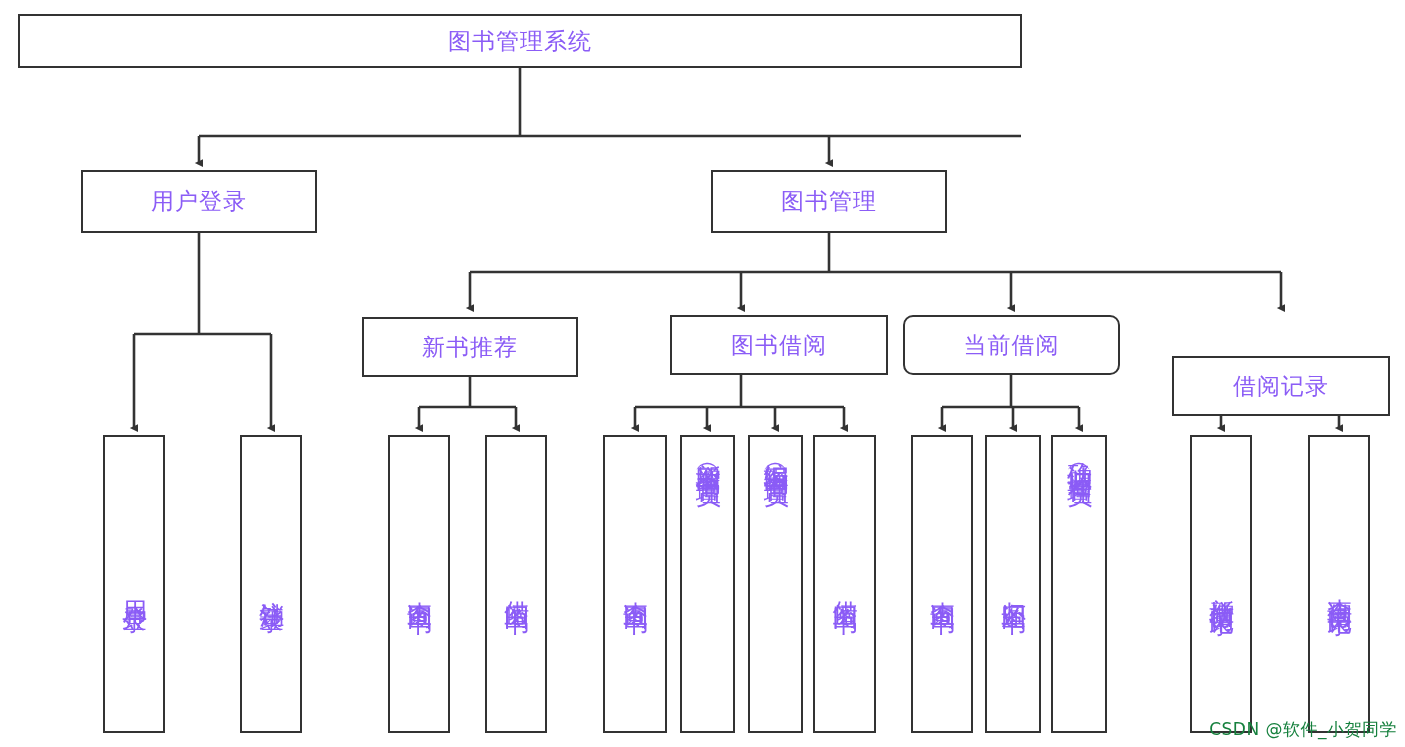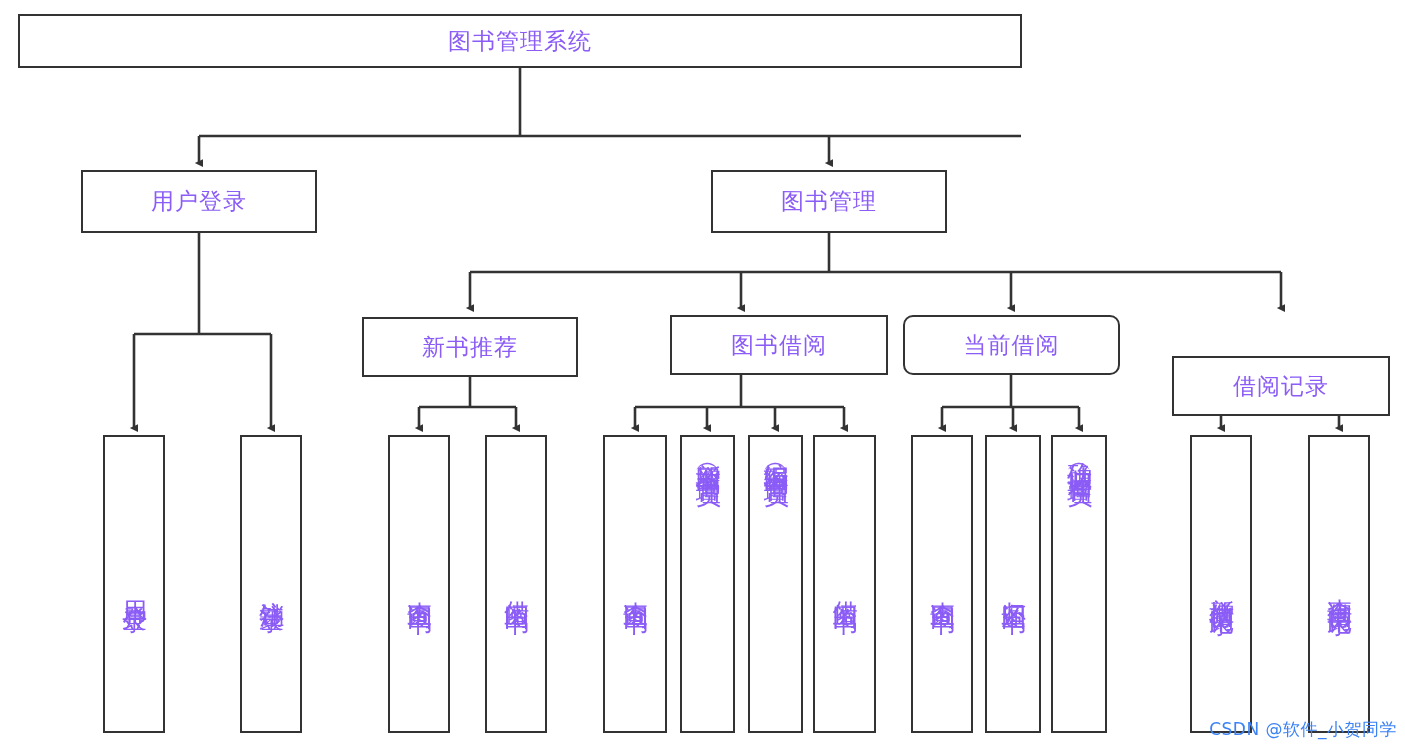--- a/index.html
+++ b/index.html
@@ -52,21 +52,21 @@
     white-space: nowrap;
   }
   .node.vert.centered {
     align-items: center;
   }
   .watermark {
     position: absolute;
     right: 8px;
     bottom: 6px;
     font-size: 17px;
-    color: #3b82f6;
+    color: #15803d;
     letter-spacing: 0.5px;
     white-space: nowrap;
   }
 </style>
 </head>
 <body>
 
 <div id="canvas">
 
   <svg id="edges" viewBox="0 0 1405 747">

